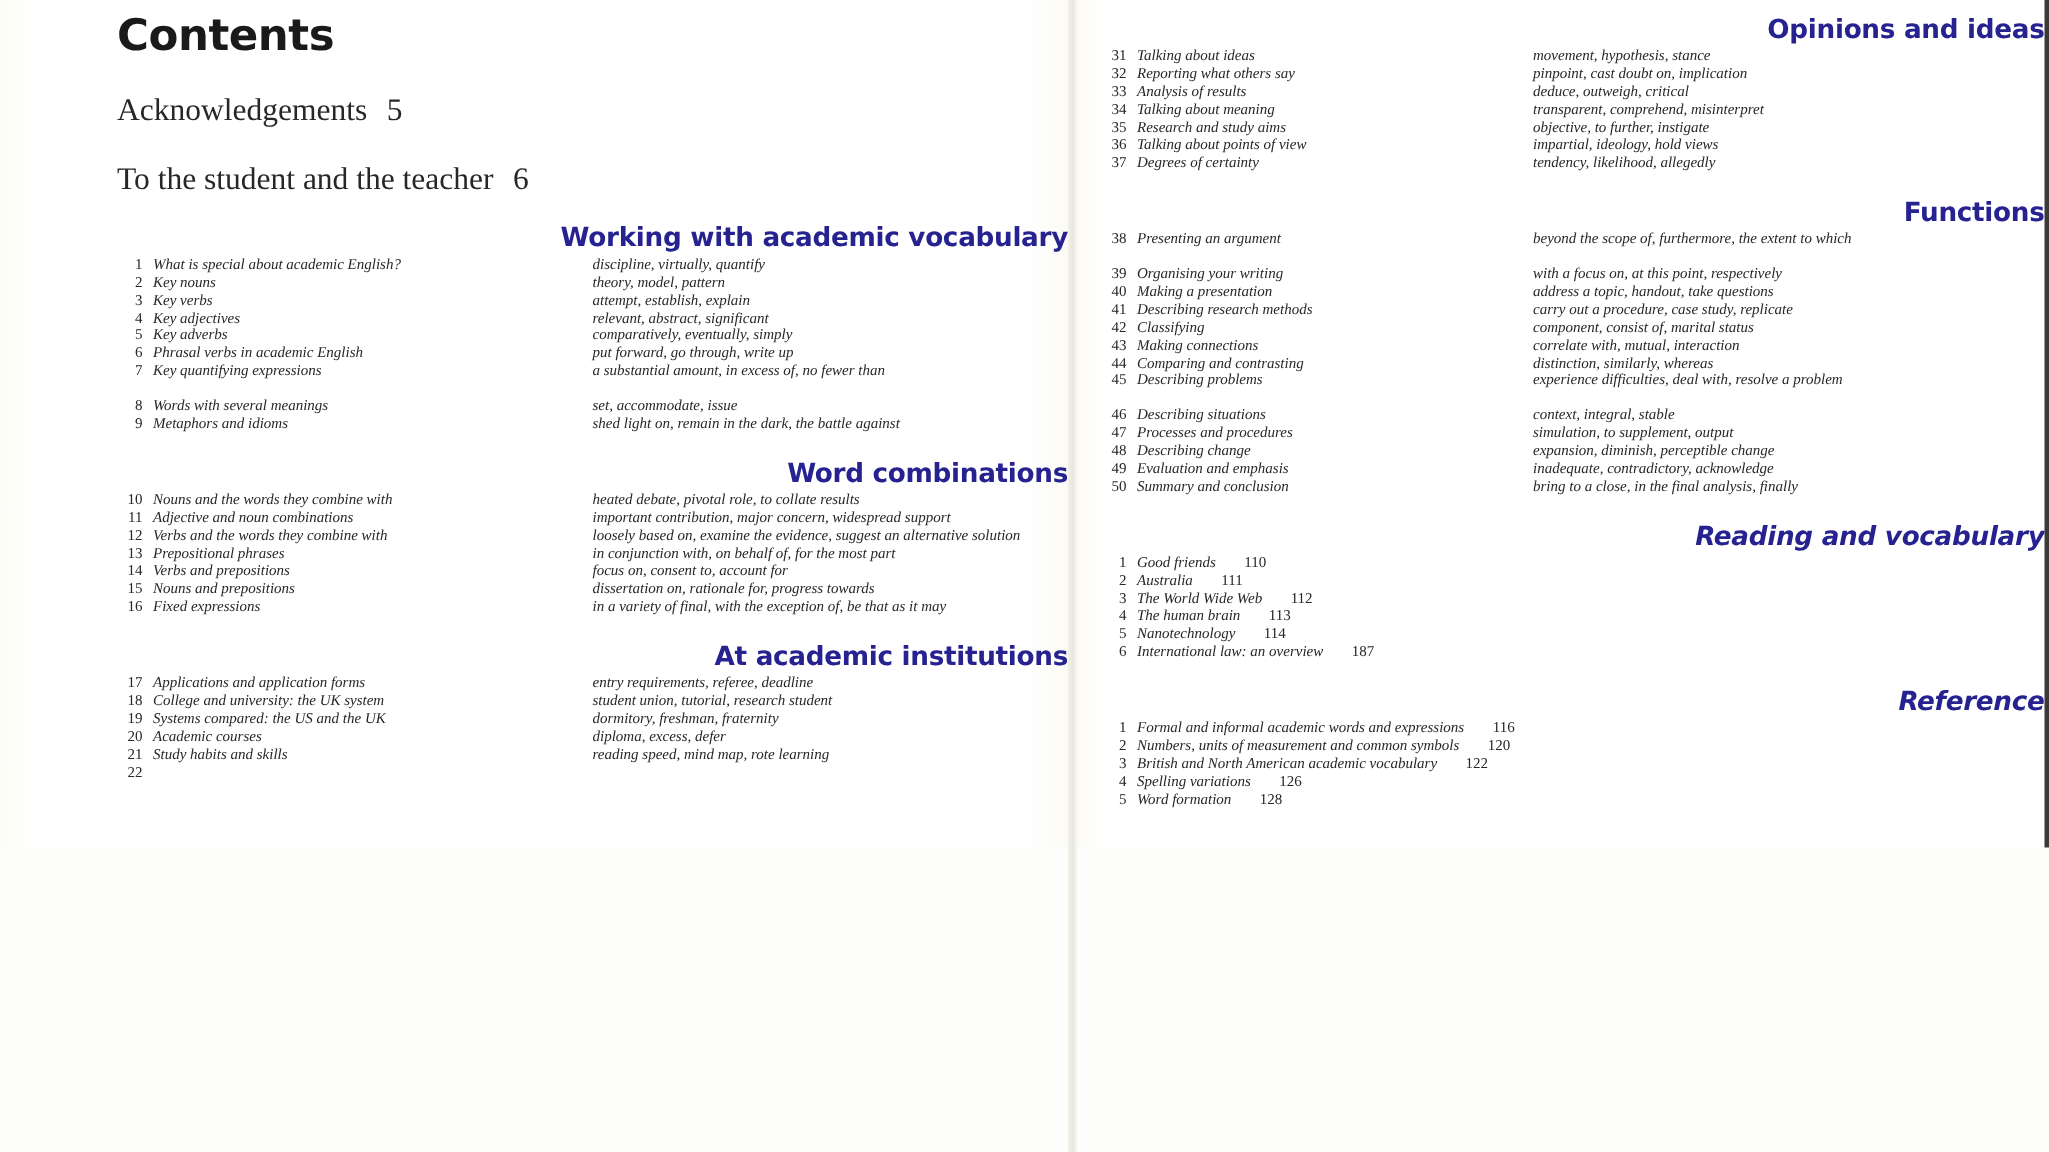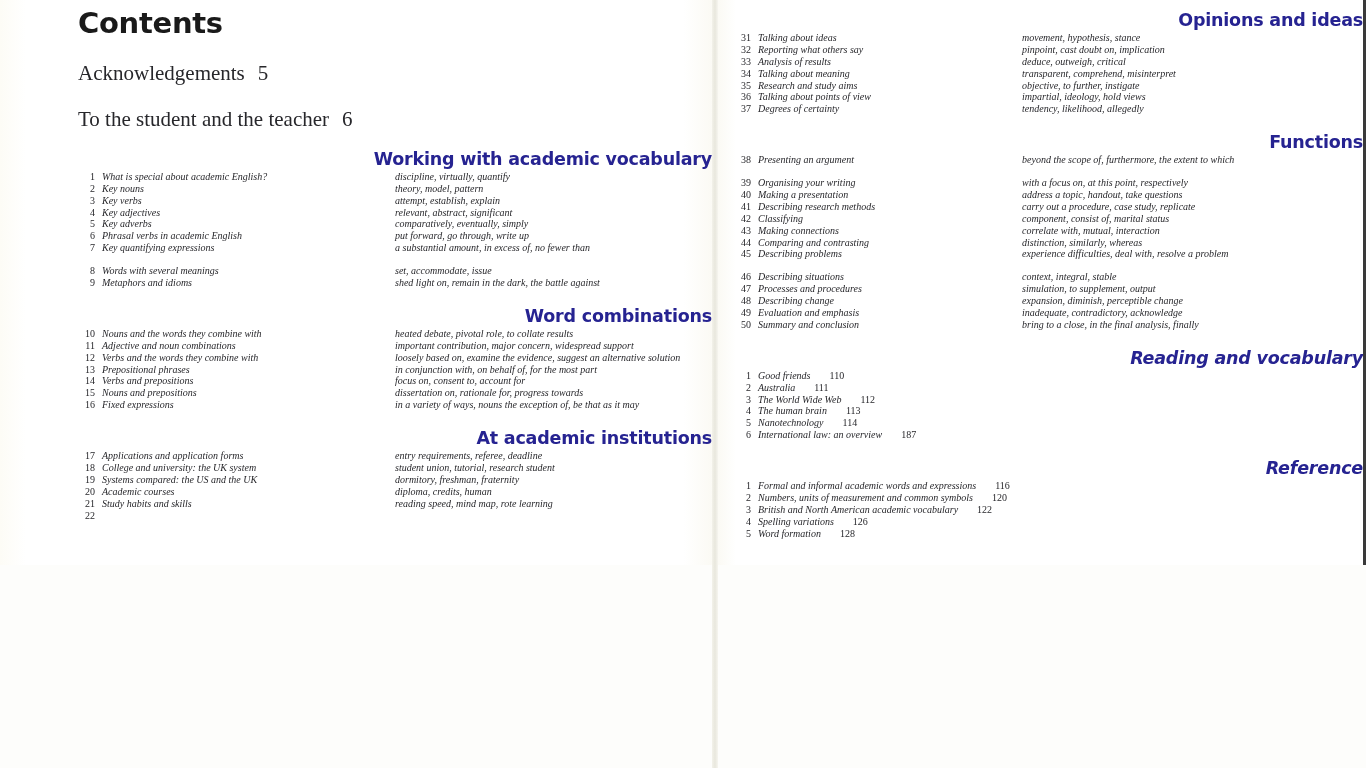--- a/index.html
+++ b/index.html
@@ -210,21 +210,21 @@
           <span class="examples">focus on, consent to, account for</span>
         </div>
       <div class="entry">
           <span class="num">15</span>
           <span class="title">Nouns and prepositions</span>
           <span class="examples">dissertation on, rationale for, progress towards</span>
         </div>
       <div class="entry">
           <span class="num">16</span>
           <span class="title">Fixed expressions</span>
-          <span class="examples">in a variety of ways, nouns the exception of, be that as it may</span>
+          <span class="examples">in a variety of final, with the exception of, be that as it may</span>
         </div>
     </div>
 
     <div class="section-head">At academic institutions</div>
     <div class="entries">
       <div class="entry">
           <span class="num">17</span>
           <span class="title">Applications and application forms</span>
           <span class="examples">entry requirements, referee, deadline</span>
         </div>
@@ -234,21 +234,21 @@
           <span class="examples">student union, tutorial, research student</span>
         </div>
       <div class="entry">
           <span class="num">19</span>
           <span class="title">Systems compared: the US and the UK</span>
           <span class="examples">dormitory, freshman, fraternity</span>
         </div>
       <div class="entry">
           <span class="num">20</span>
           <span class="title">Academic courses</span>
-          <span class="examples">diploma, credits, human</span>
+          <span class="examples">diploma, excess, defer</span>
         </div>
       <div class="entry">
           <span class="num">21</span>
           <span class="title">Study habits and skills</span>
           <span class="examples">reading speed, mind map, rote learning</span>
         </div>
       <div class="entry">
           <span class="num">22</span>
         </div>
     </div>

